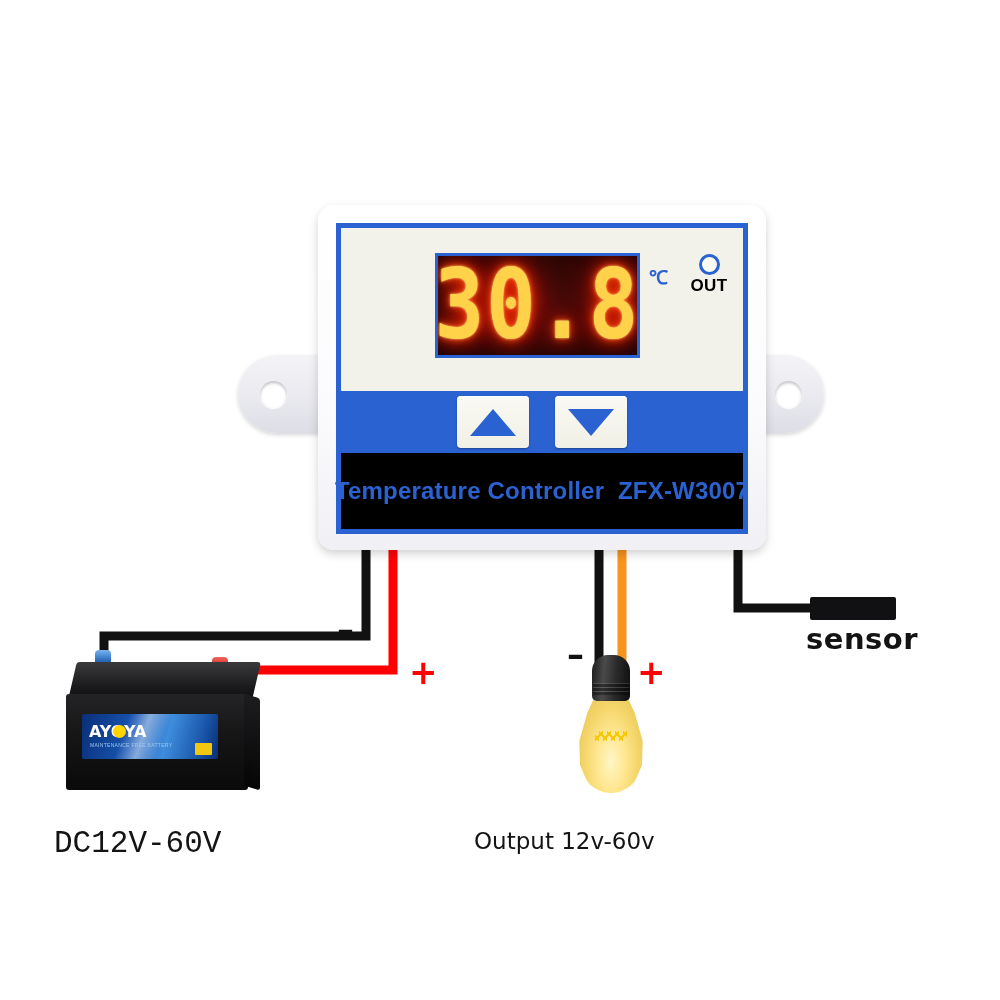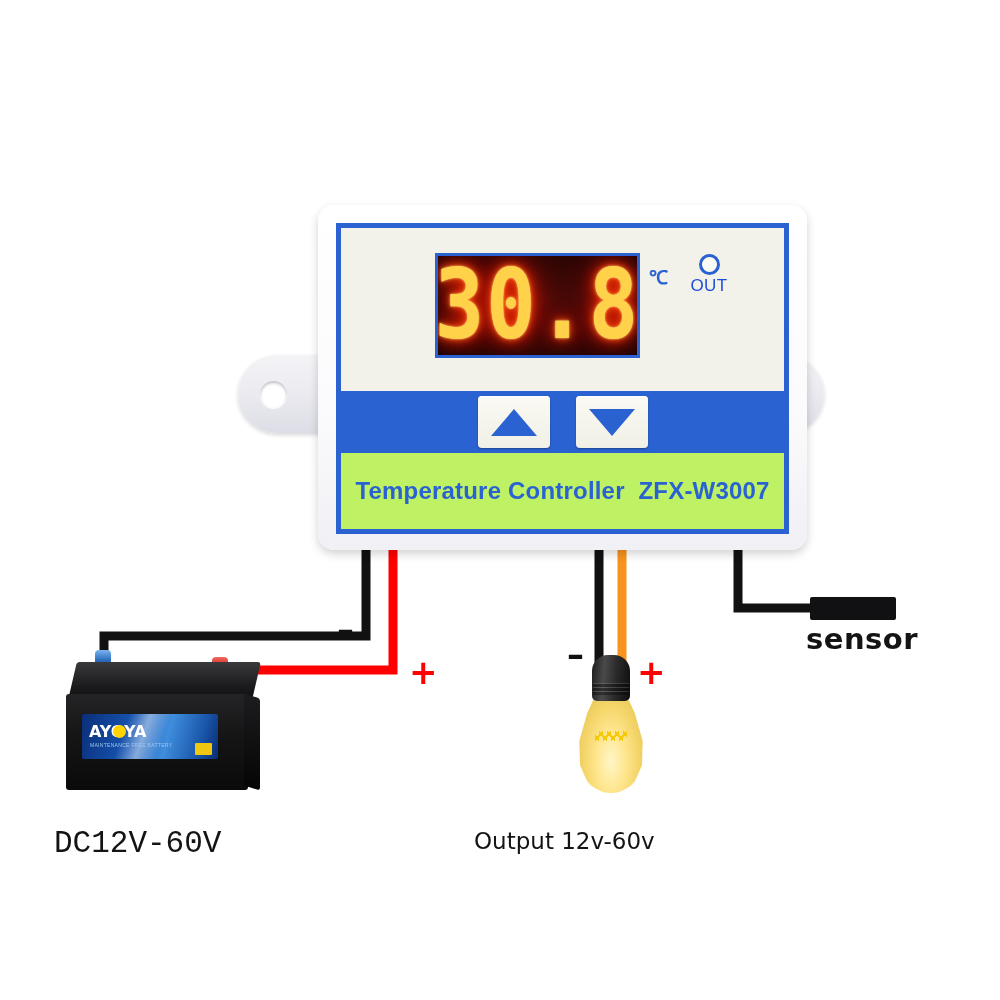--- a/index.html
+++ b/index.html
@@ -53,21 +53,21 @@
                 0 1px 1px rgba(255,255,255,0.9);
   }
   #mount-ear-left .mount-hole { left: 22px; }
   #mount-ear-right .mount-hole { right: 22px; }
 
   
   #controller-case {
     position: absolute;
     left: 80px;
     top: 0px;
-    width: 489px;
+    width: 448px;
     height: 345px;
     background: linear-gradient(180deg, #ffffff 0%, #fbfbfd 60%, #f0f0f5 100%);
     border-radius: 16px;
     box-shadow: 0 4px 10px rgba(0,0,0,0.18);
   }
 
   
   #faceplate {
     position: absolute;
     left: 18px;
@@ -141,23 +141,23 @@
     width: 21px;
     height: 21px;
     margin: 0 auto;
     border-radius: 50%;
     border: 3.5px solid #2b62d1;
     background: #fbfbf6;
     box-sizing: border-box;
   }
   #out-label {
     margin-top: 1px;
-    color: #1d4ed8;
+    color: #000000;
     font-size: 17px;
-    font-weight: normal;
+    font-weight: bold;
     letter-spacing: 0.3px;
   }
 
   
   #button-band {
     position: absolute;
     left: 0; right: 0;
     top: 163px;
     height: 62px;
     background: #2b62d1;
@@ -188,21 +188,21 @@
     border-right: 23px solid transparent;
     border-top: 27px solid #2b62d1;
   }
 
   
   #brand-strip {
     position: absolute;
     left: 0; right: 0;
     top: 225px;
     bottom: 0;
-    background: #bef264;
+    background: #000000;
     display: flex;
     align-items: center;
     justify-content: center;
   }
   #brand-text {
     color: #2b62d1;
     font-size: 24px;
     font-weight: bold;
     letter-spacing: 0.2px;
     white-space: pre;

